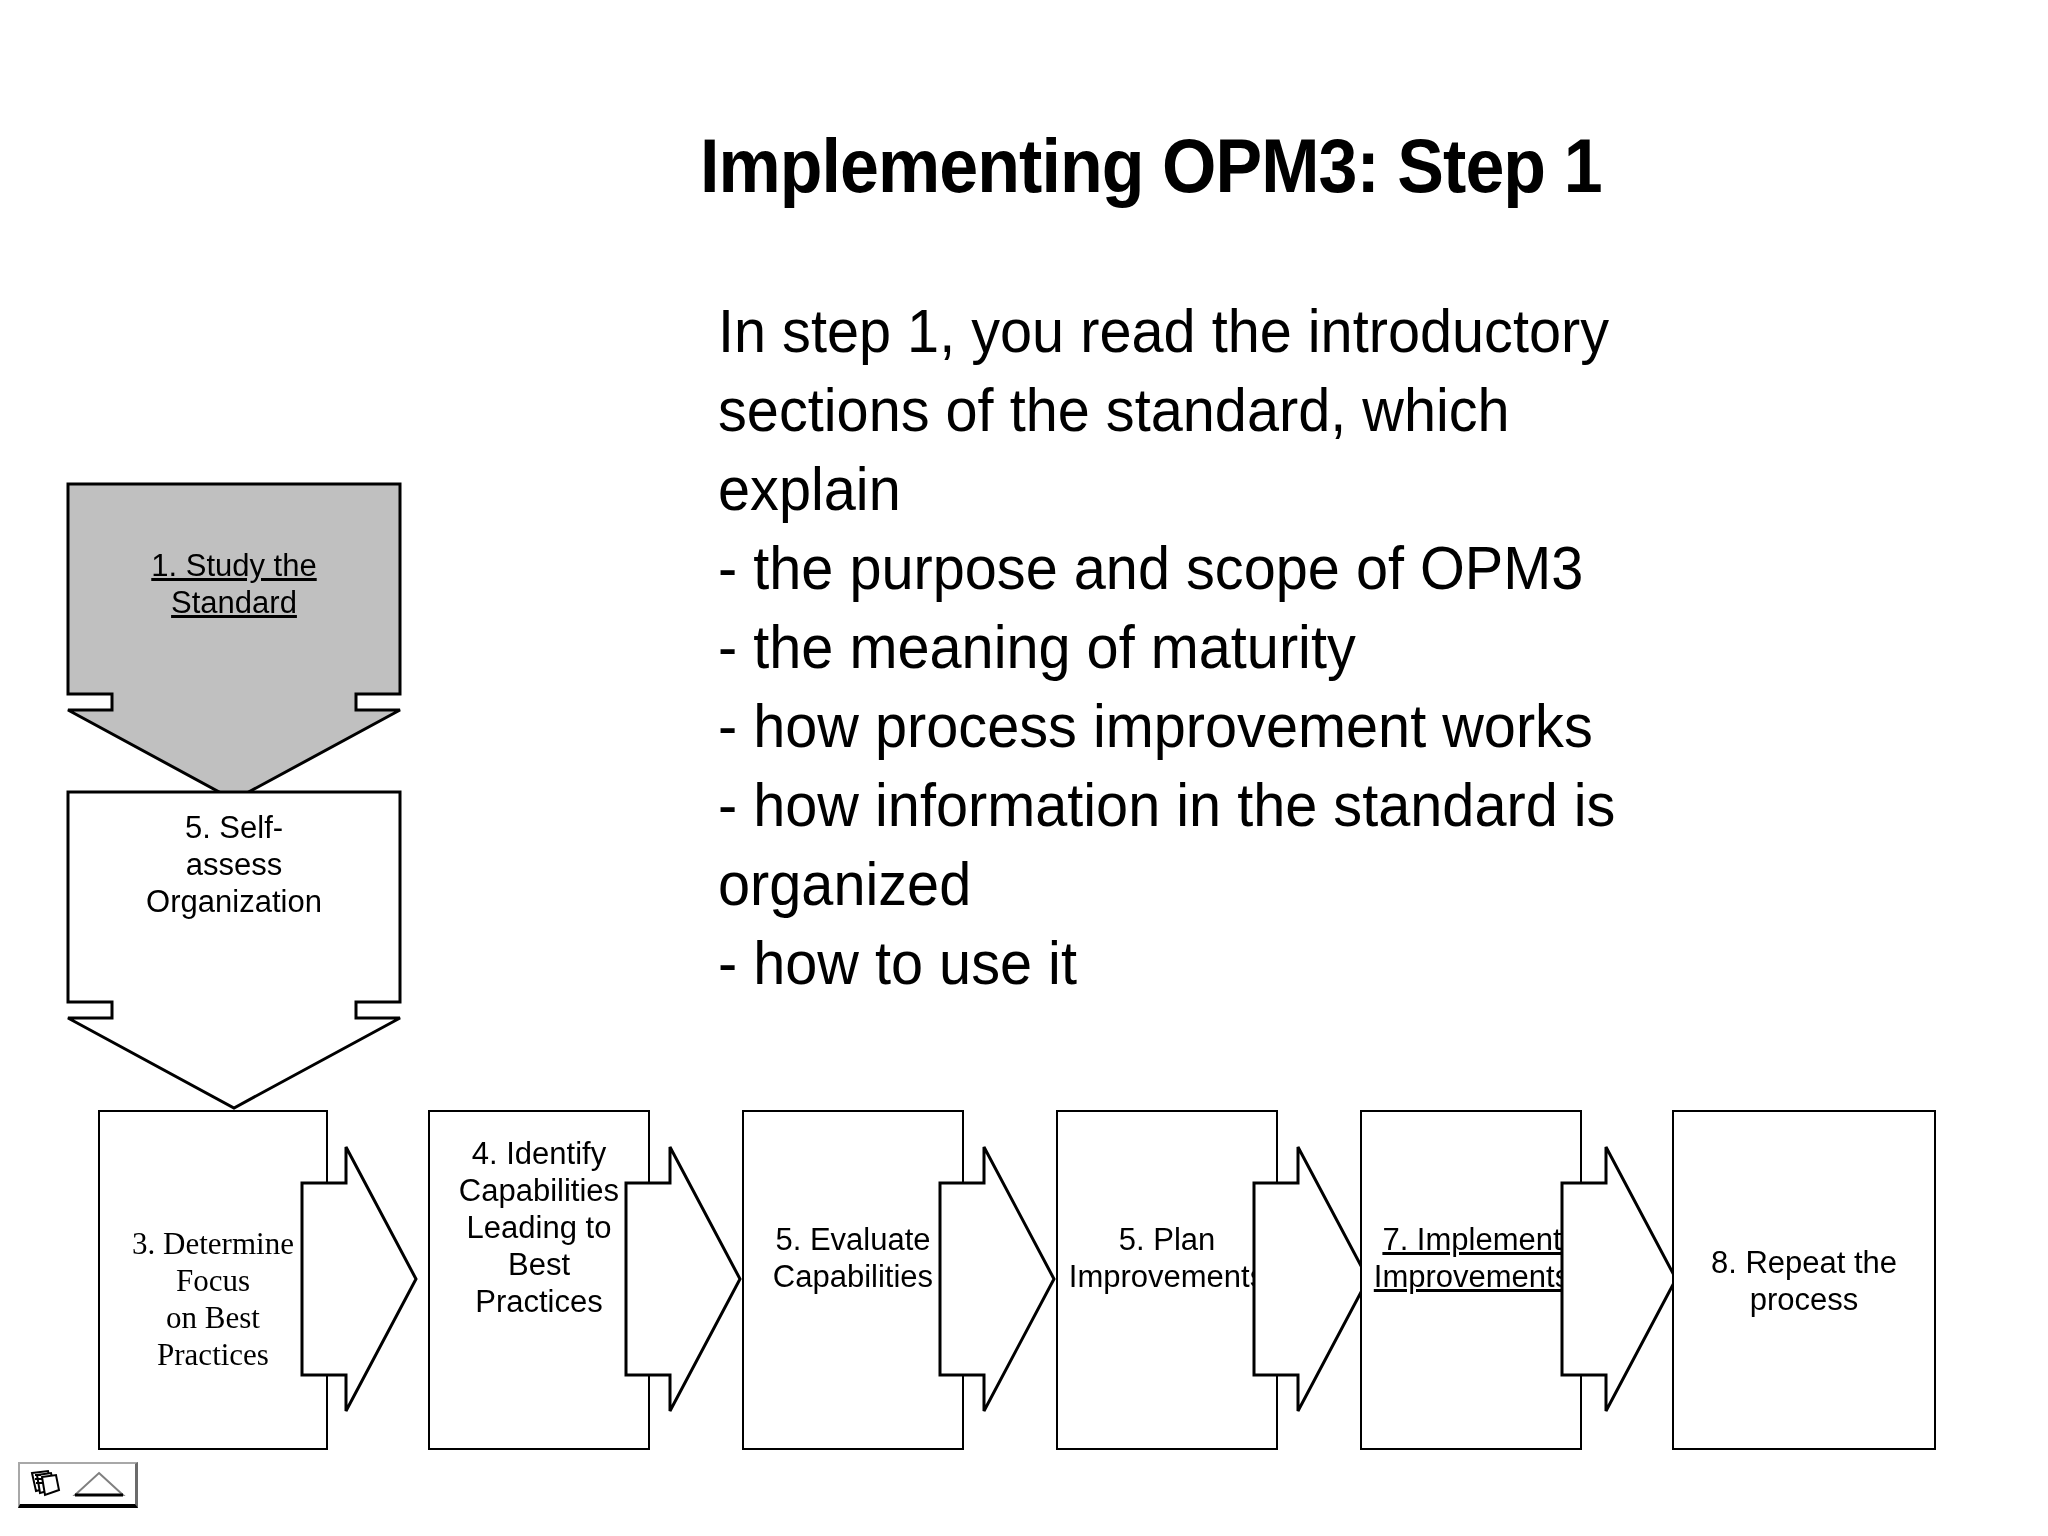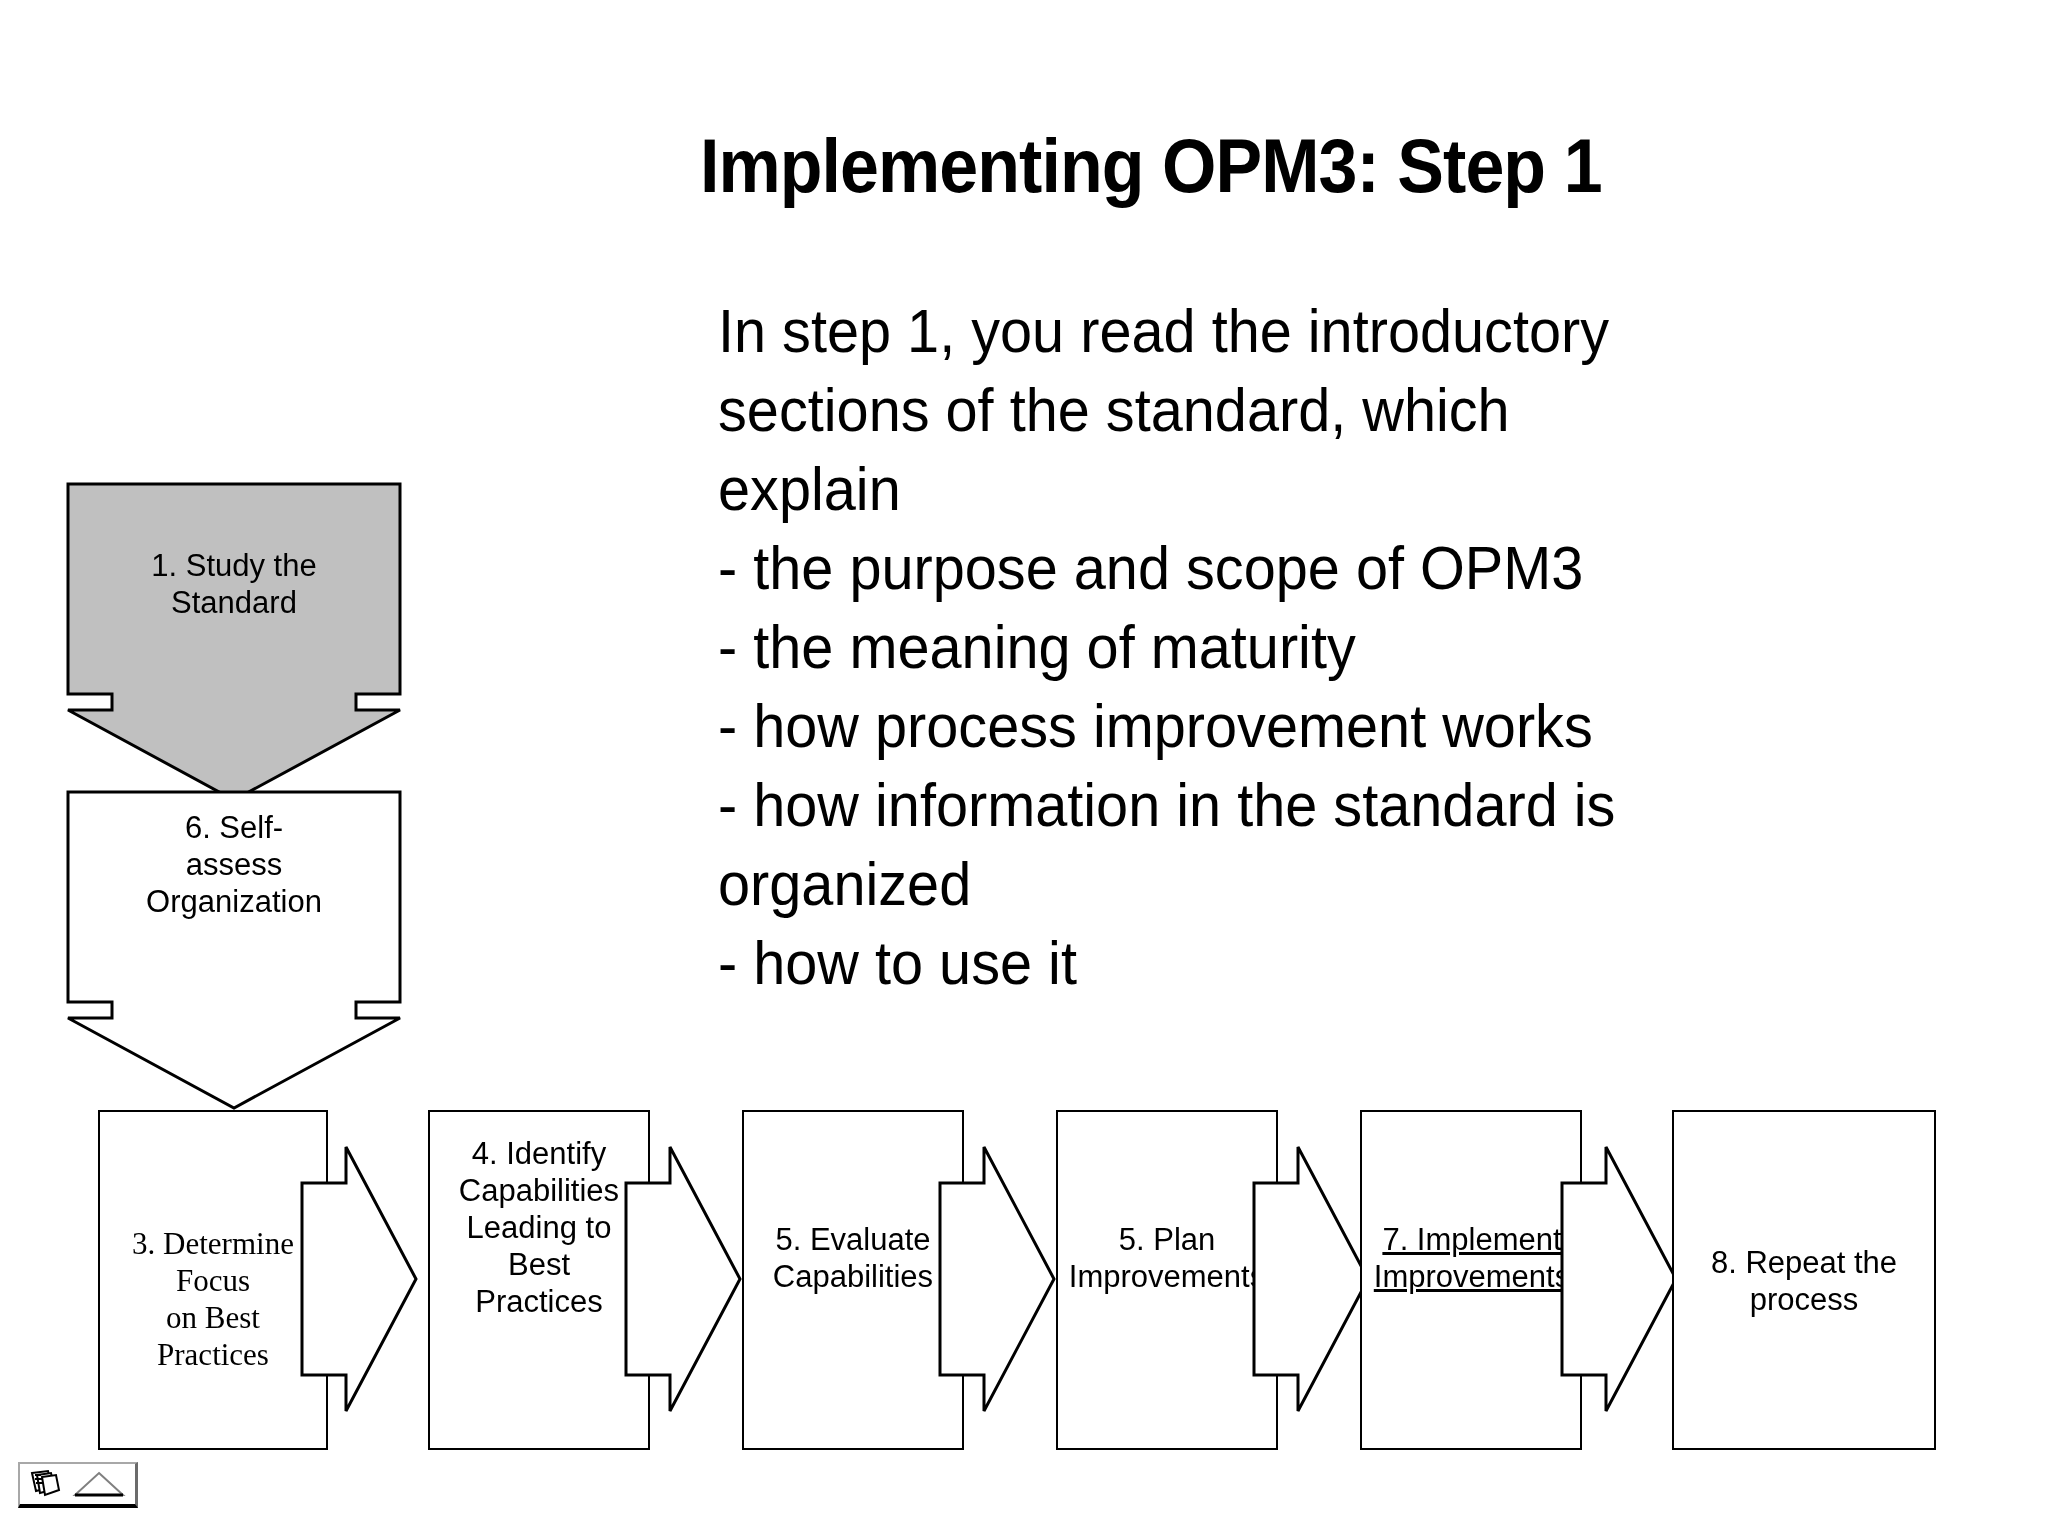--- a/index.html
+++ b/index.html
@@ -114,29 +114,29 @@
   <span class="bline">- how information in the standard is</span>
   <span class="bline">organized</span>
   <span class="bline">- how to use it</span>
 </div>
 
 <div class="down-arrow-shape" style="left:66px; top:482px;">
   <svg width="336" height="320" viewBox="0 0 336 320">
     <polygon points="2,2 334,2 334,212 290,212 290,228 334,228 168,318 2,228 46,228 46,212 2,212" fill="#c0c0c0" stroke="#000000" stroke-width="3" stroke-linejoin="miter"></polygon>
   </svg>
 </div>
-<div class="node-text" style="left:66px; top:548px; width:336px;">1. Study the
+<div class="node-text" style="left:66px; top:548px; width:336px;text-decoration:underline;">1. Study the
 Standard</div>
 
 <div class="down-arrow-shape" style="left:66px; top:790px;">
   <svg width="336" height="320" viewBox="0 0 336 320">
     <polygon points="2,2 334,2 334,212 290,212 290,228 334,228 168,318 2,228 46,228 46,212 2,212" fill="#ffffff" stroke="#000000" stroke-width="3" stroke-linejoin="miter"></polygon>
   </svg>
 </div>
-<div class="node-text" style="left:66px; top:810px; width:336px;">6. Self-
+<div class="node-text" style="left:66px; top:810px; width:336px;">5. Self-
 assess
 Organization</div>
 
 <div class="rect-node" style="left:98px; top:1110px; width:230px; height:340px;"></div>
 <div class="node-text" style="left:90px; top:1226px; width:246px;font-family:Liberation Serif, serif;">3. Determine
 Focus
 on Best
 Practices</div>
 
 <div class="right-arrow" style="left:300px; top:1145px;">

